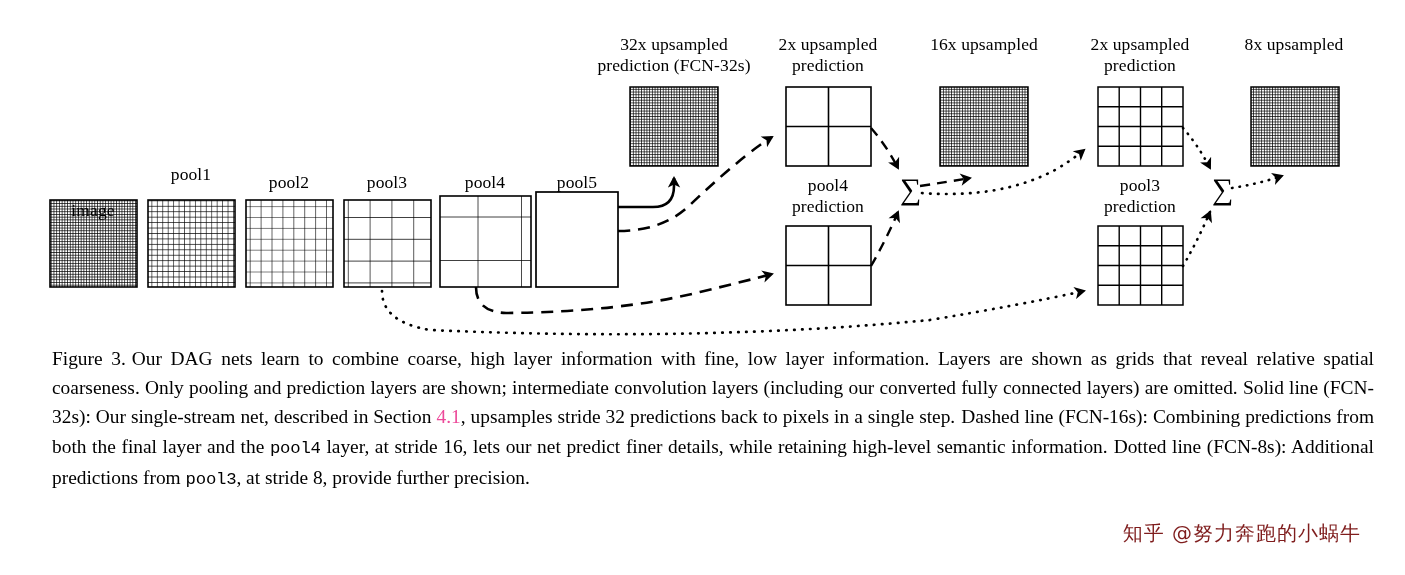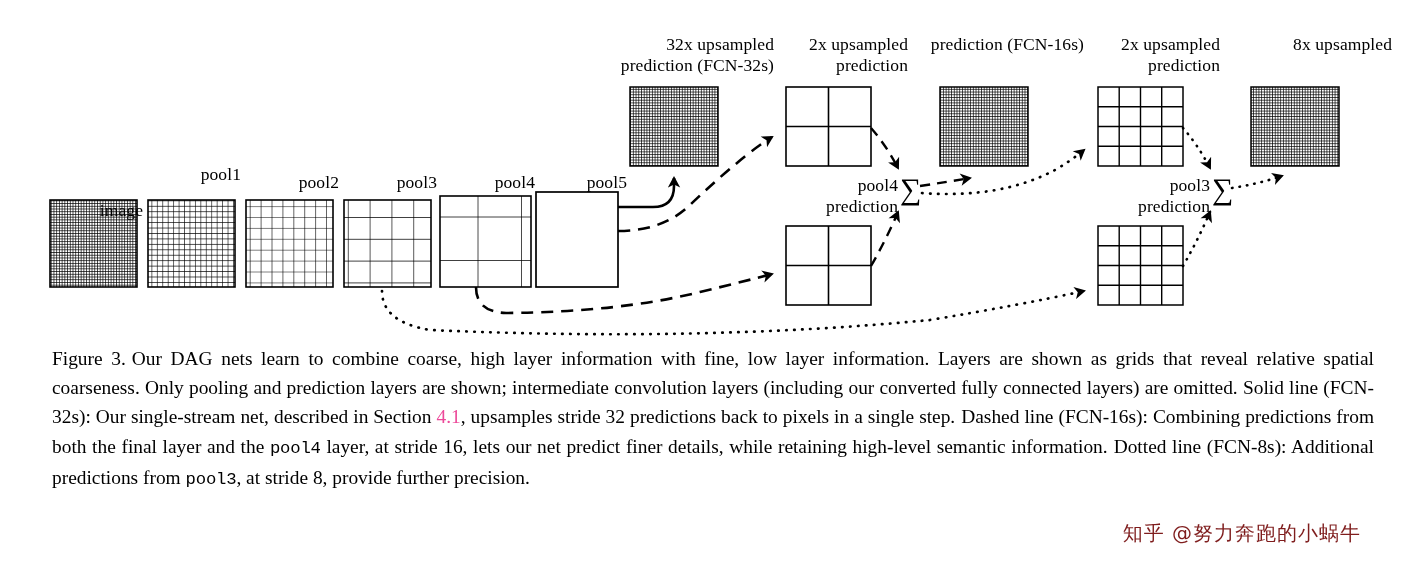--- a/index.html
+++ b/index.html
@@ -7,21 +7,21 @@
   body{
     width:1405px;height:575px;position:relative;overflow:hidden;
     font-family:"Liberation Serif","DejaVu Serif",serif;
     color:#000;
   }
   #figure{position:absolute;left:0;top:0;width:1405px;height:575px;}
   svg.diagram{position:absolute;left:0;top:0;width:1405px;height:340px;}
 
   .lbl{
     position:absolute;
-    text-align:right;
+    text-align:center;
     font-family:"Liberation Serif","DejaVu Serif",serif;
     font-size:17.5px;
     line-height:21px;
     color:#000;
     white-space:nowrap;
     letter-spacing:0.1px;
   }
   .lbl.two{line-height:21px;}
 
   
@@ -169,21 +169,21 @@
 
   <div class="lbl two" style="left:574px;top:34px;width:200px;">
     <div>32x upsampled</div>
     <div>prediction (FCN-32s)</div>
   </div>
   <div class="lbl two" style="left:748px;top:34px;width:160px;">
     <div>2x upsampled</div>
     <div>prediction</div>
   </div>
   <div class="lbl two" style="left:884px;top:34px;width:200px;">
-    <div>prediction (FCN-16s)</div>
+    <div>16x upsampled</div>
   </div>
   <div class="lbl two" style="left:1060px;top:34px;width:160px;">
     <div>2x upsampled</div>
     <div>prediction</div>
   </div>
   <div class="lbl two" style="left:1196px;top:34px;width:196px;">
     <div>8x upsampled</div>
   </div>
 
   <div class="lbl" style="left:43px;top:172px;width:100px;margin-top:28px;">image</div>

